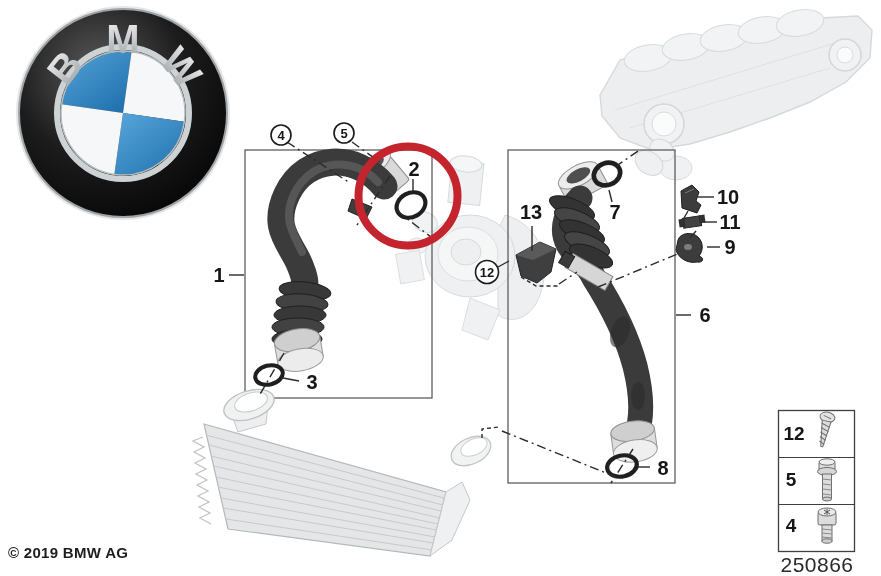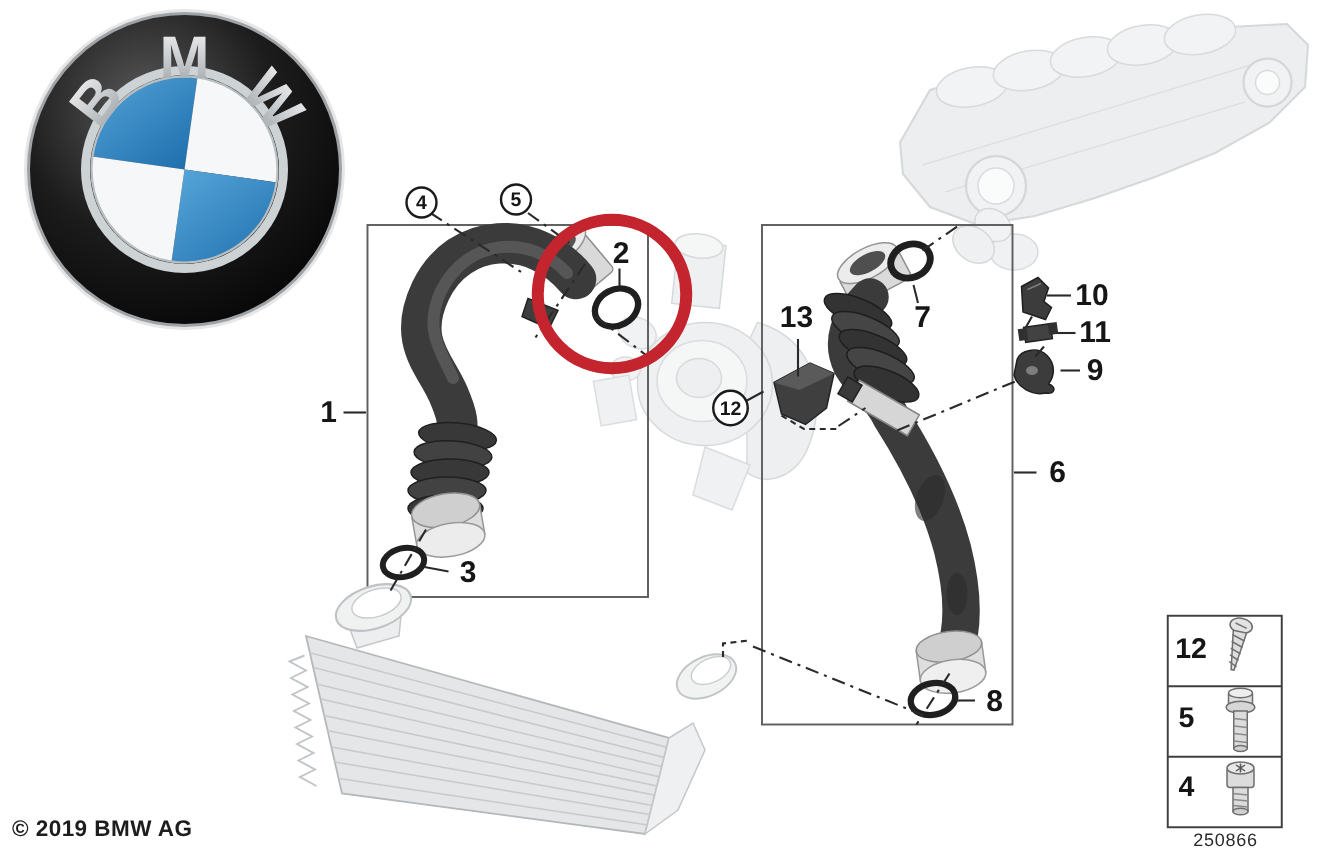--- a/index.html
+++ b/index.html
@@ -4,21 +4,21 @@
 <style>
   html,body{margin:0;padding:0;background:#ffffff;}
   #stage{position:relative;width:881px;height:576px;background:#fff;overflow:hidden;
          font-family:"Liberation Sans", sans-serif;}
   svg{display:block;}
   text{font-family:"Liberation Sans", sans-serif;}
   .blk{font-size:20px;font-weight:bold;fill:#161616;}
   .circnum{font-size:13px;font-weight:bold;fill:#161616;}
   .legnum{font-size:19px;font-weight:bold;fill:#161616;}
   .footer-copy{position:absolute;left:8px;top:544px;font-size:15px;font-weight:600;color:#1d1d1d;letter-spacing:0.3px;}
-  .diagram-num{position:absolute;left:778px;top:553px;width:78px;text-align:center;font-size:12px;color:#2a2a2a;letter-spacing:0.5px;}
+  .diagram-num{position:absolute;left:778px;top:553px;width:78px;text-align:center;font-size:21px;color:#2a2a2a;letter-spacing:0.5px;}
 </style>
 </head>
 <body>
 
 <div id="stage">
 <svg width="881" height="576" viewBox="0 0 881 576">
   <defs>
     <radialGradient id="ringGrad" cx="38%" cy="30%" r="75%">
       <stop offset="0%" stop-color="#5a5a5a"></stop>
       <stop offset="55%" stop-color="#1c1c1c"></stop>

